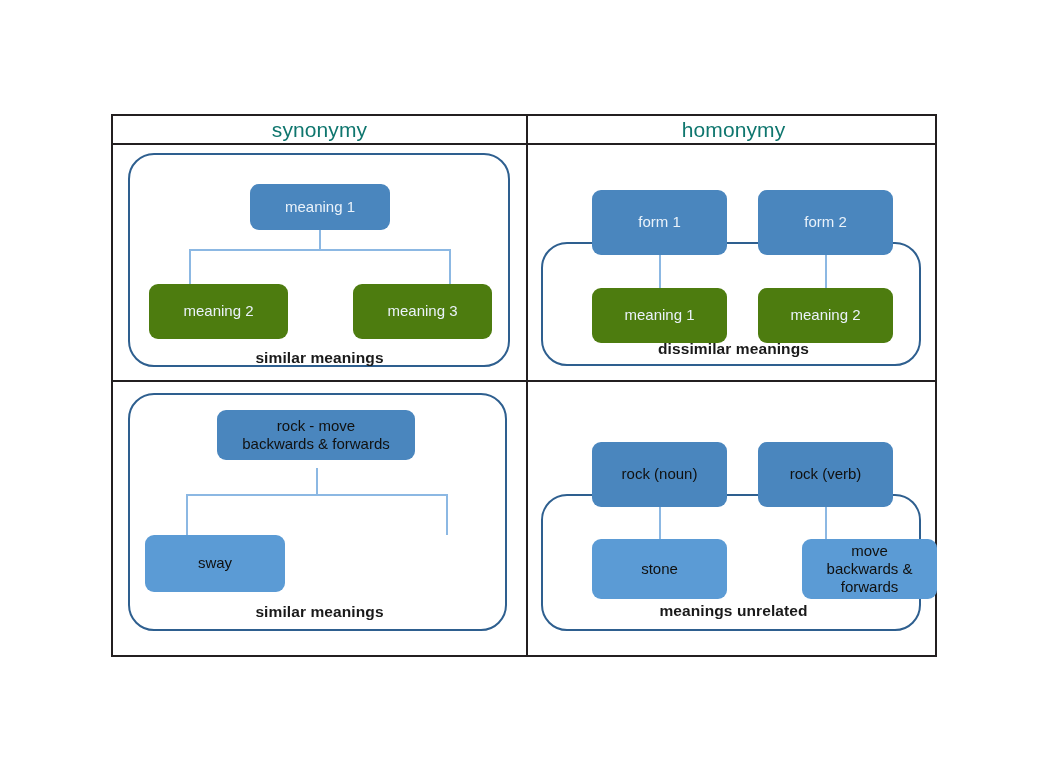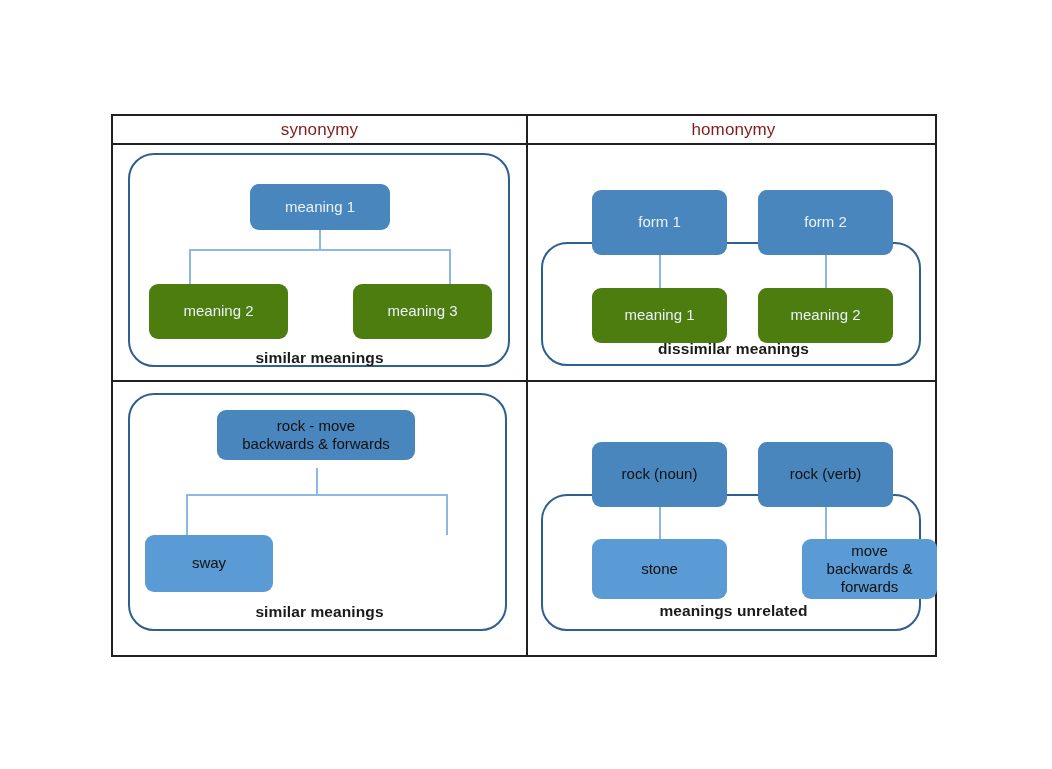--- a/index.html
+++ b/index.html
@@ -45,22 +45,22 @@
   .row-divider.middle { top: 264px; }
 
   
   .header-cell {
     position: absolute;
     top: 0;
     height: 27px;
     display: flex;
     align-items: center;
     justify-content: center;
-    font-size: 17px;
-    color: #7f1d1d;
+    font-size: 21px;
+    color: #0f766e;
     letter-spacing: .1px;
   }
   .header-cell.left  { left: 0;     width: 413px; }
   .header-cell.right { left: 415px; width: 411px; }
 
   
   .pane {
     position: absolute;
   }
   .pane.tl { left: 0;     top: 29px;  width: 413px; height: 235px; }
@@ -161,21 +161,21 @@
     <div class="group-box" style="left:15px; top:11px; width:379px; height:238px;"></div>
 
     <div class="group-label" style="top:221px;">similar meanings</div>
 
     <div class="conn-v" style="left:203px; top:86px;  height:26px;"></div>
     <div class="conn-h" style="left:73px;  top:112px; width:262px;"></div>
     <div class="conn-v" style="left:73px;  top:112px; height:41px;"></div>
     <div class="conn-v" style="left:333px; top:112px; height:41px;"></div>
 
     <div class="node dark-text" style="left:104px; top:28px;  width:198px; height:50px;">rock - move<br>backwards &amp; forwards</div>
-    <div class="node light-text" style="left:32px;  top:153px; width:128px; height:57px;">sway</div>
+    <div class="node light-text" style="left:32px;  top:153px; width:140px; height:57px;">sway</div>
   </div>
 
   <div class="pane br">
 
     <div class="group-box" style="left:13px; top:112px; width:380px; height:137px;"></div>
 
     <div class="group-label" style="top:220px;">meanings unrelated</div>
 
     <div class="conn-v" style="left:131px; top:125px; height:32px;"></div>
     <div class="conn-v" style="left:297px; top:125px; height:32px;"></div>

